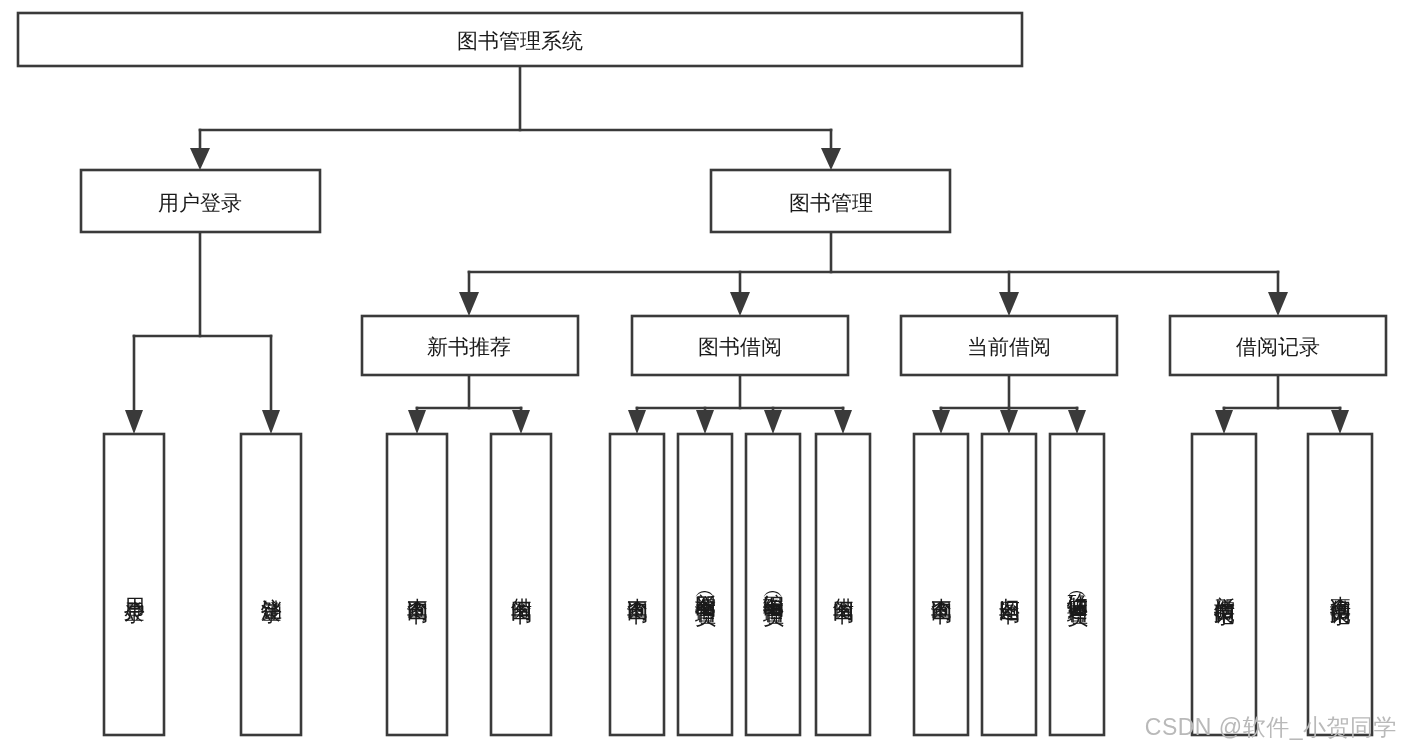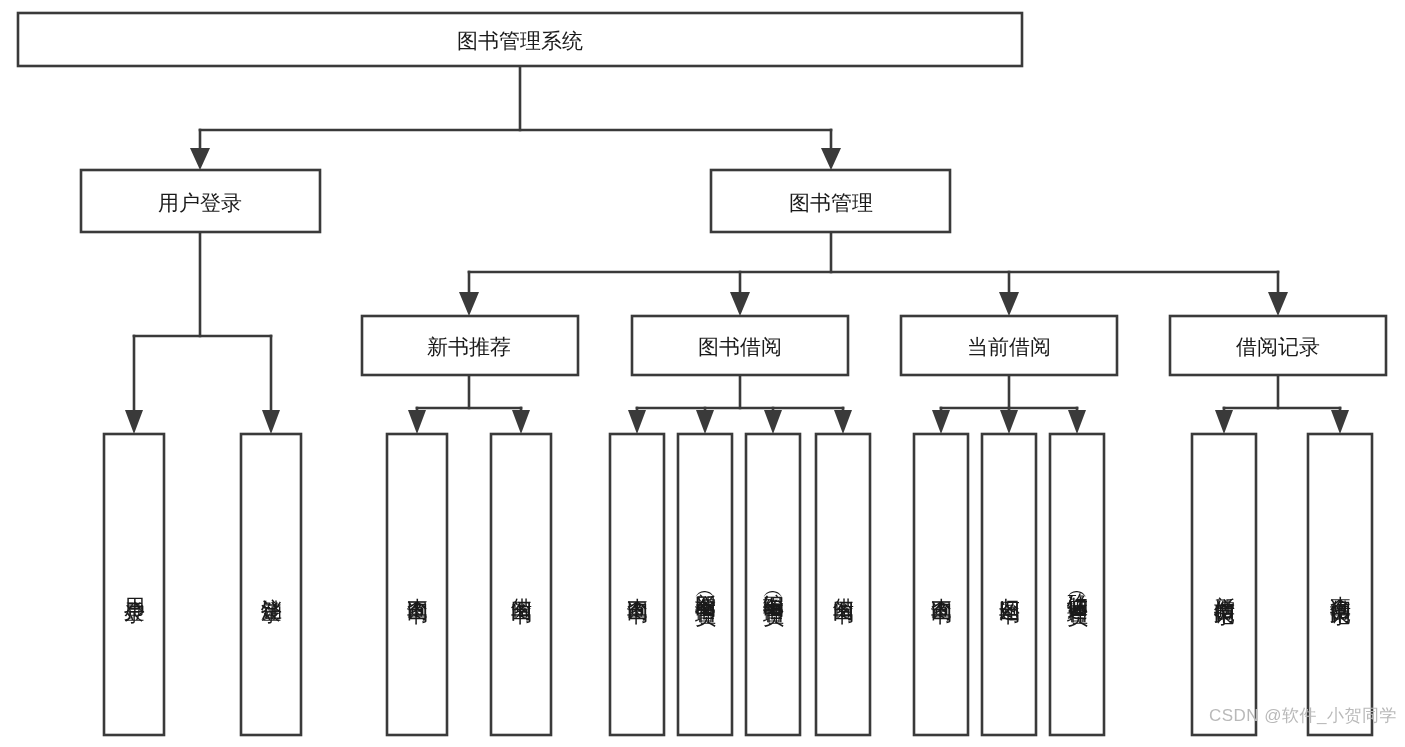--- a/index.html
+++ b/index.html
@@ -46,23 +46,23 @@
   .node-label-h {
     font-family: "Liberation Sans", "DejaVu Sans", sans-serif;
     font-size: 21px;
     fill: #1a1a1a;
     text-anchor: middle;
     dominant-baseline: central;
   }
   .watermark-text {
     position: absolute;
     right: 8px;
-    bottom: 20px;
-    font-family: "Liberation Sans", "DejaVu Sans", sans-serif;
-    font-size: 17px;
+    bottom: 4px;
+    font-family: "Liberation Sans", "DejaVu Sans", sans-serif;
+    font-size: 23px;
     color: #b9b9b9;
     white-space: nowrap;
     letter-spacing: 0.5px;
     pointer-events: none;
   }
   .vlabel-wrap {
     position: absolute;
     display: flex;
     align-items: center;
     justify-content: center;

